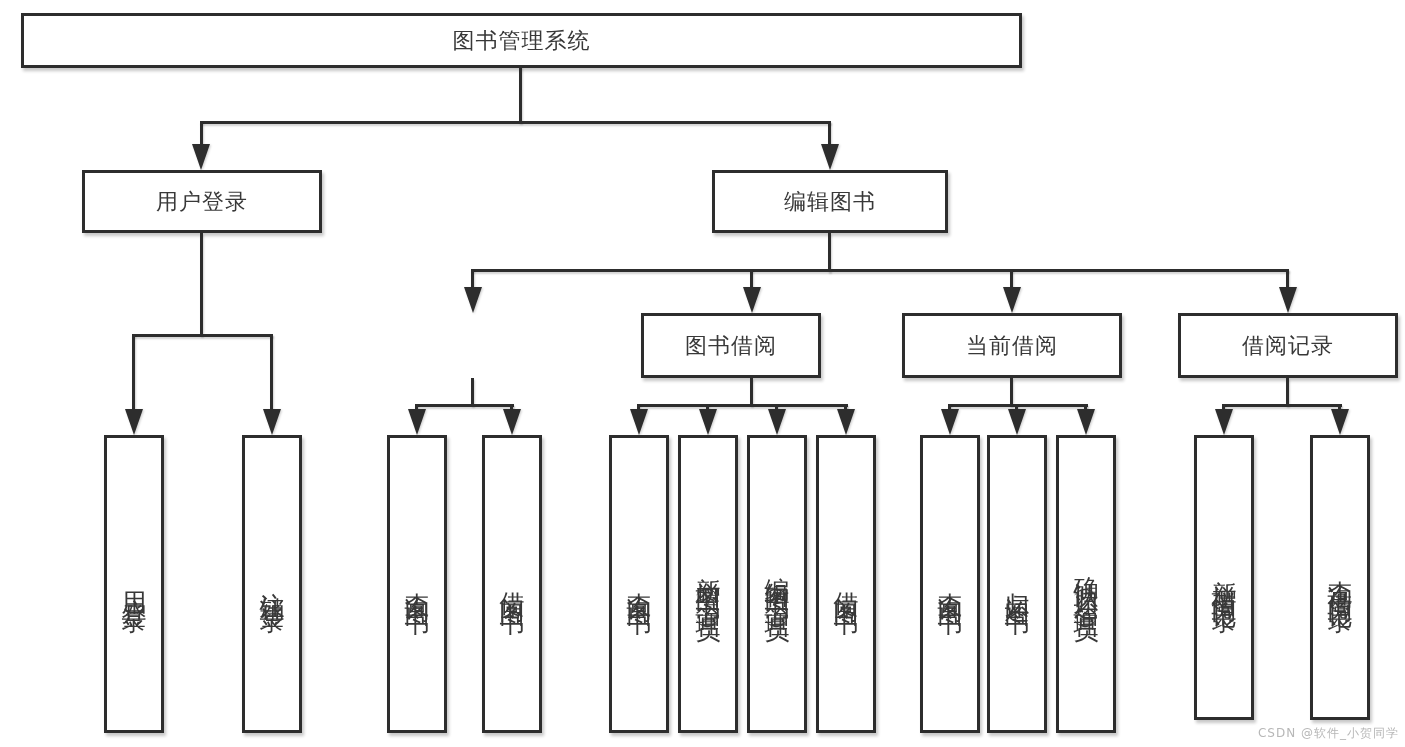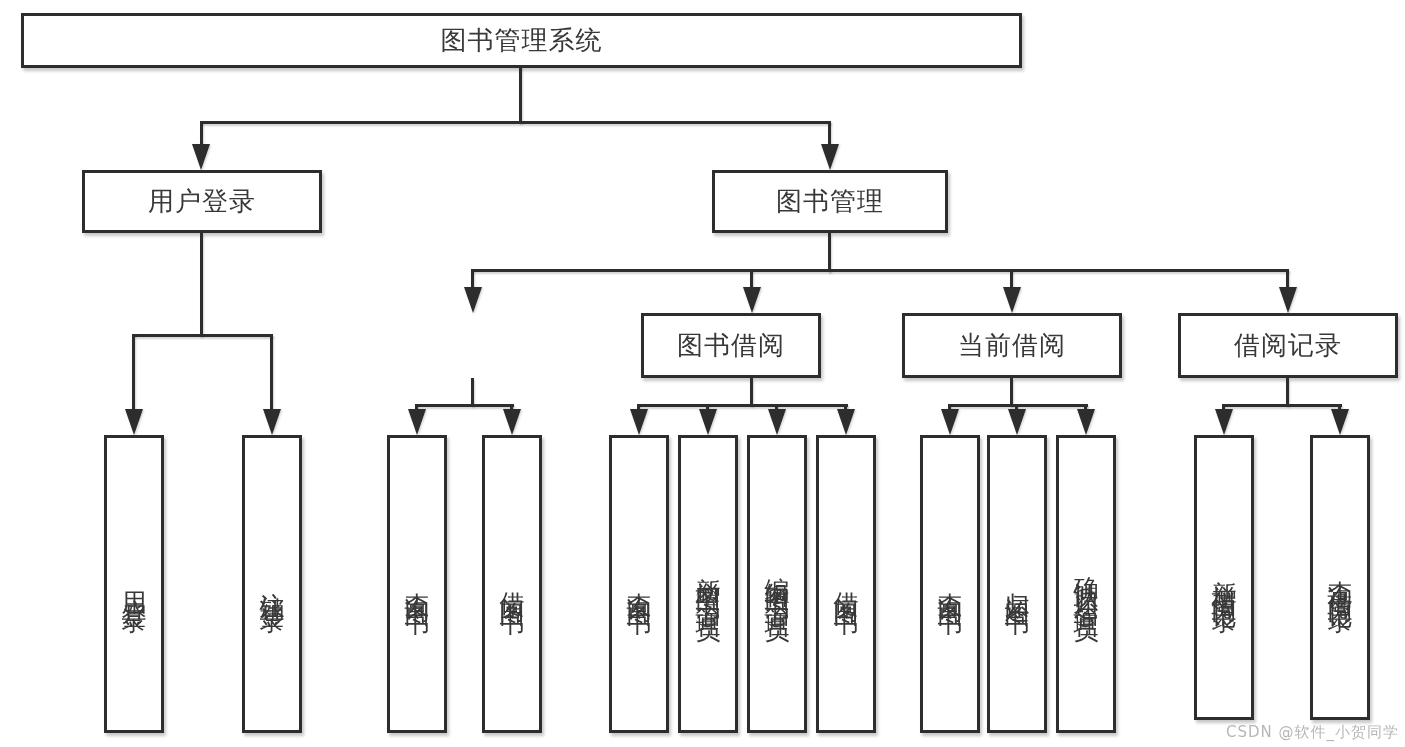--- a/index.html
+++ b/index.html
@@ -9,41 +9,41 @@
     overflow:hidden;
   }
   
   .box{
     position:absolute;box-sizing:border-box;
     border:3px solid #2d2d2d;background:#ffffff;
     display:flex;align-items:center;justify-content:center;
     box-shadow:2px 3px 3px rgba(0,0,0,0.22);
     color:#383838;
   }
-  .box.h span{font-size:26px;letter-spacing:1px;white-space:nowrap;}
+  .box.h span{font-size:22px;letter-spacing:1px;white-space:nowrap;}
   .box.leaf span{
     writing-mode:vertical-rl;text-orientation:mixed;
     font-size:25px;letter-spacing:6px;line-height:1;
     white-space:nowrap;color:#383838;
   }
   
   .lh,.lv{position:absolute;background:#2d2d2d;box-shadow:1px 2px 2px rgba(0,0,0,0.18);}
   .lh{height:3px;}
   .lv{width:3px;}
   
   .arrow{
     position:absolute;width:0;height:0;
     border-left:9px solid transparent;border-right:9px solid transparent;
     border-top:26px solid #2d2d2d;
     filter:drop-shadow(1px 1px 1px rgba(0,0,0,0.2));
   }
   
   .watermark{
     position:absolute;right:6px;bottom:5px;
-    font-size:15px;color:#b7b7b7;letter-spacing:1px;white-space:nowrap;
+    font-size:12px;color:#b7b7b7;letter-spacing:1px;white-space:nowrap;
   }
 </style>
 </head>
 <body>
 
 <div class="canvas">
 
   <div class="box h" style="left:21px;top:13px;width:1001px;height:55px;">
     <span>图书管理系统</span>
   </div>
@@ -52,21 +52,21 @@
   <div class="lh" style="left:200px;top:121px;width:631px;"></div>
   <div class="lv" style="left:200px;top:121px;height:29px;"></div>
   <div class="lv" style="left:828px;top:121px;height:29px;"></div>
   <div class="arrow" style="left:192px;top:144px;"></div>
   <div class="arrow" style="left:821px;top:144px;"></div>
 
   <div class="box h" style="left:82px;top:170px;width:240px;height:63px;">
     <span>用户登录</span>
   </div>
   <div class="box h" style="left:712px;top:170px;width:236px;height:63px;">
-    <span>图书管理</span>
+    <span>编辑图书</span>
   </div>
 
   <div class="lv" style="left:200px;top:233px;height:103px;"></div>
   <div class="lh" style="left:132px;top:334px;width:141px;"></div>
   <div class="lv" style="left:132px;top:334px;height:79px;"></div>
   <div class="lv" style="left:270px;top:334px;height:79px;"></div>
   <div class="arrow" style="left:125px;top:409px;"></div>
   <div class="arrow" style="left:263px;top:409px;"></div>
 
   <div class="lv" style="left:828px;top:233px;height:39px;"></div>

